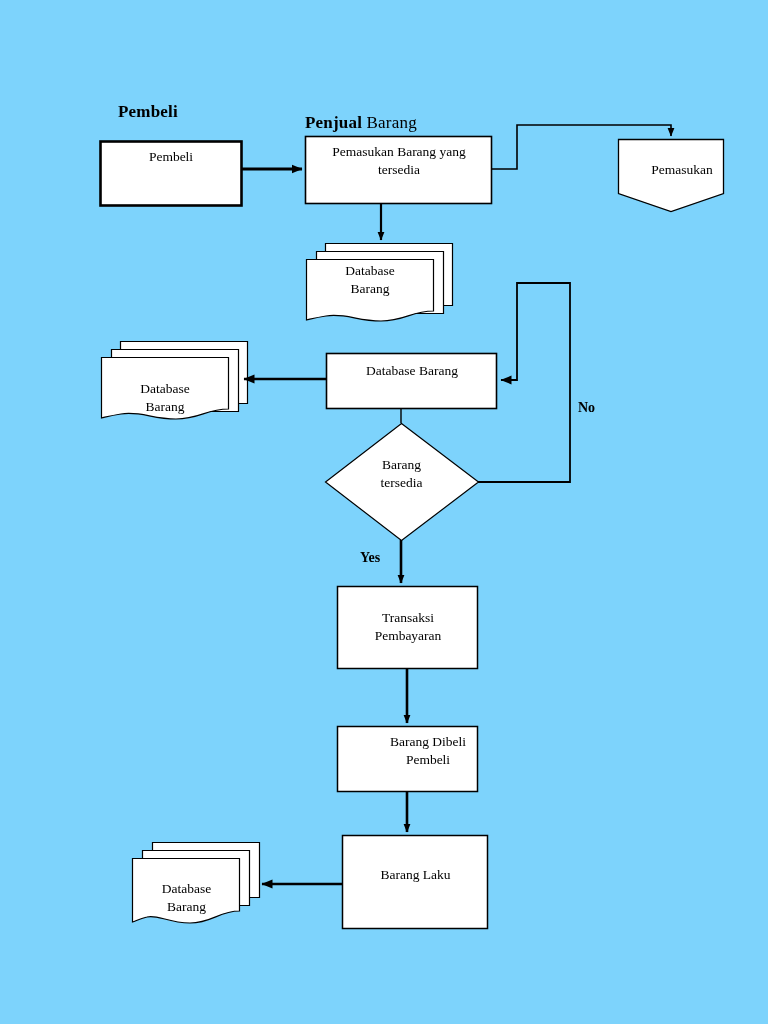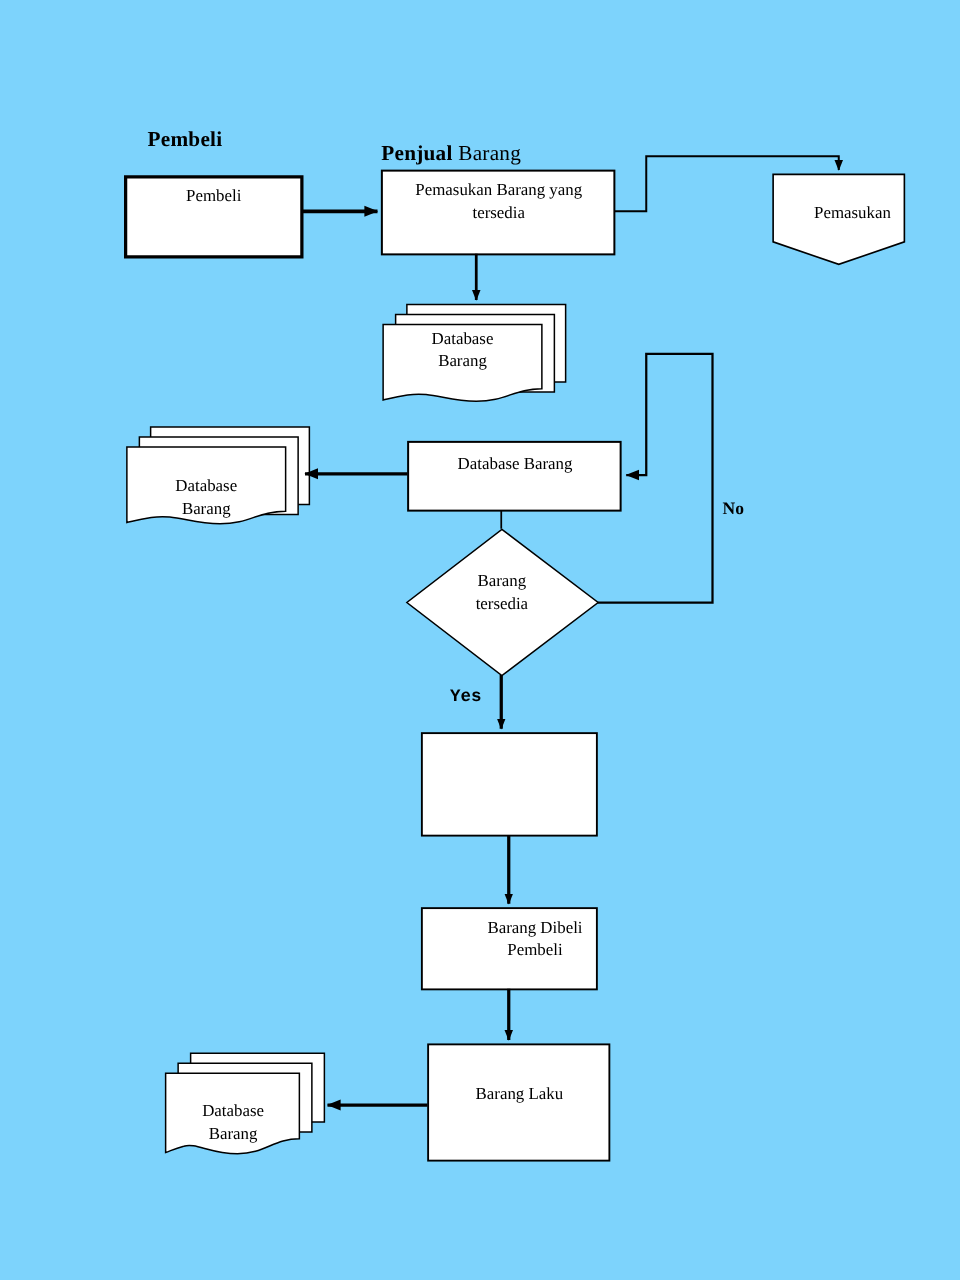--- a/index.html
+++ b/index.html
@@ -149,26 +149,28 @@
 Barang</div>
 
   <div class="node-label" style="left:327px; top:362px; width:170px;">Database Barang</div>
 
   <div class="node-label" style="left:102px; top:380px; width:126px;">Database
 Barang</div>
 
   <div class="node-label" style="left:344px; top:456px; width:115px;">Barang
 tersedia</div>
 
+  <div class="node-label" style="left:338px; top:609px; width:140px;">Transaksi
+Pembayaran</div>
 
   <div class="node-label" style="left:358px; top:733px; width:140px;">Barang Dibeli
 Pembeli</div>
 
   <div class="node-label" style="left:343px; top:866px; width:145px;">Barang  Laku</div>
 
   <div class="node-label" style="left:133px; top:880px; width:107px;">Database
 Barang</div>
 
   <div class="edge-label" style="left:578px; top:400px;">No</div>
 
-  <div class="edge-label" style="left:360px; top:550px;font-family:Liberation Mono, monospace;">Yes</div>
+  <div class="edge-label" style="left:360px; top:550px;">Yes</div>
 
 </div>
 
 </body></html>

